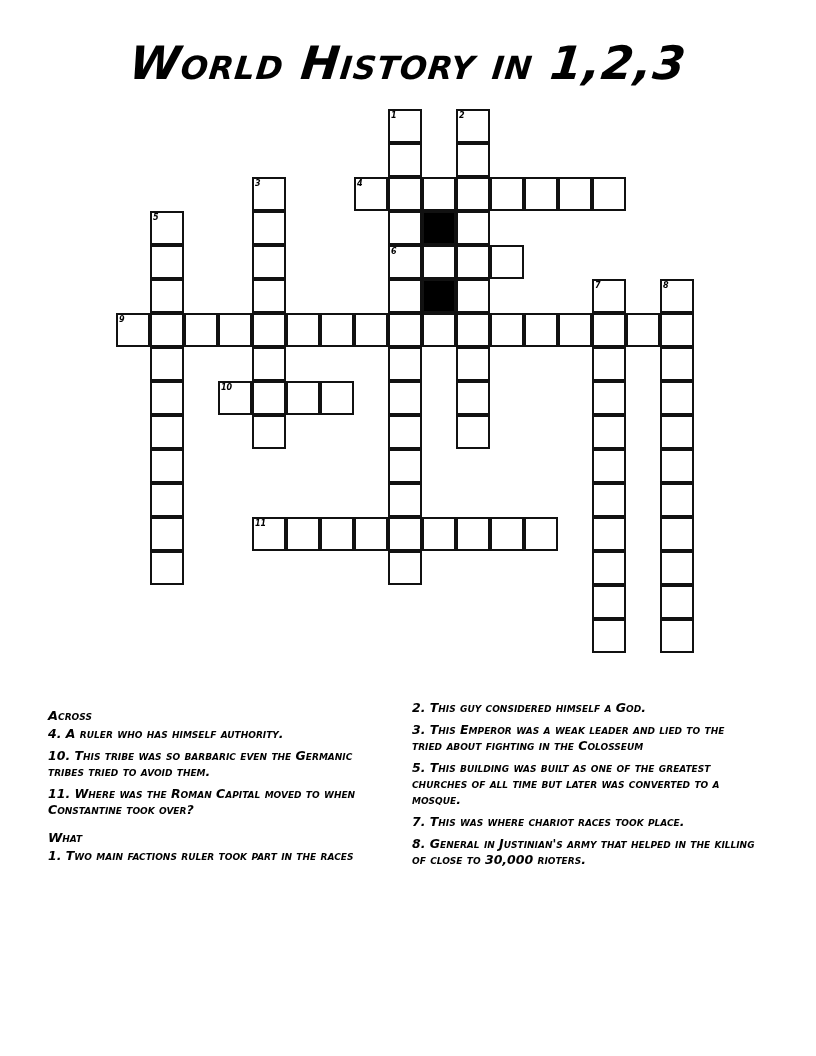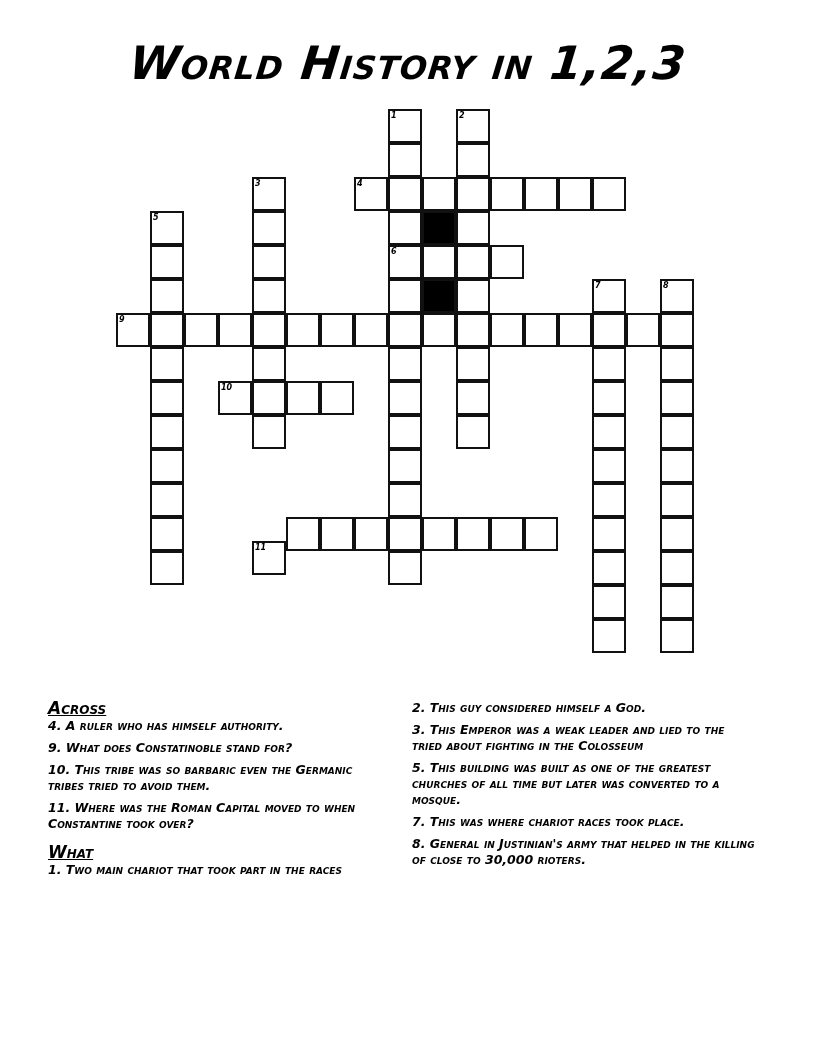--- a/index.html
+++ b/index.html
@@ -5,21 +5,21 @@
   html,body{margin:0;padding:0;background:#fff;}
   body{width:816px;height:1056px;position:relative;overflow:hidden;font-family:"DejaVu Sans",sans-serif;color:#000;}
   .title{position:absolute;left:0;top:36px;width:816px;text-align:center;font-family:"DejaVu Sans",sans-serif;font-weight:bold;font-style:italic;font-size:46px;letter-spacing:1px;font-variant:small-caps;transform:skewX(-6deg);}
   .grid{position:absolute;left:117px;top:110px;width:580px;height:512px;}
   .cell{position:absolute;width:34px;height:34px;box-sizing:border-box;border:2px solid #111;background:#fff;margin-left:-1px;margin-top:-1px;}
   .cell.block{background:#000;}
   .cell .num{position:absolute;left:1px;top:0px;font-size:8px;font-style:italic;font-weight:bold;line-height:9px;}
   .clues{position:absolute;top:700px;font-size:12.5px;font-style:italic;font-weight:bold;font-variant:small-caps;line-height:16px;}
   .clues.left{left:48px;width:330px;}
   .clues.right{left:412px;width:345px;}
-  .heading{text-decoration:underline;font-size:17px;margin:0 0 2px 0;}
+  .heading{font-size:13px;margin:8px 0 2px 0;}
   .clue{margin:0 0 6px 0;}
 </style>
 </head>
 <body>
 
 <div class="title">World History in 1,2,3</div>
 
 <div class="grid" id="grid">
     <div class="cell" style="left: 272px; top: 0px;">
       <span class="num">1</span>
@@ -121,42 +121,41 @@
     <div class="cell" style="left: 306px; top: 204px;"></div>
     <div class="cell" style="left: 374px; top: 204px;"></div>
     <div class="cell" style="left: 408px; top: 204px;"></div>
     <div class="cell" style="left: 442px; top: 204px;"></div>
     <div class="cell" style="left: 510px; top: 204px;"></div>
     <div class="cell" style="left: 102px; top: 272px;">
       <span class="num">10</span>
     </div>
     <div class="cell" style="left: 170px; top: 272px;"></div>
     <div class="cell" style="left: 204px; top: 272px;"></div>
-    <div class="cell" style="left: 136px; top: 432px; text-decoration: underline;">
+    <div class="cell" style="left: 136px; top: 408px; text-decoration: underline;">
       <span class="num">11</span>
     </div>
     <div class="cell" style="left: 170px; top: 408px;"></div>
     <div class="cell" style="left: 204px; top: 408px;"></div>
     <div class="cell" style="left: 238px; top: 408px;"></div>
     <div class="cell" style="left: 306px; top: 408px;"></div>
     <div class="cell" style="left: 340px; top: 408px;"></div>
     <div class="cell" style="left: 374px; top: 408px;"></div>
     <div class="cell" style="left: 408px; top: 408px;"></div>
     <div class="cell block" style="left: 306px; top: 102px;"></div>
     <div class="cell block" style="left: 306px; top: 170px;"></div>
   </div>
 
 <div class="clues left">
   <div class="heading">Across</div>
   <div class="clue"><span>4.</span> <span>A ruler who has himself authority.</span></div>
-  <div class="clue"><span>9.</span> <span>What does Constatinoble stand for?</span></div>
   <div class="clue"><span>10.</span> <span>This tribe was so barbaric even the Germanic tribes tried to avoid them.</span></div>
   <div class="clue" style="margin-bottom:12px"><span>11.</span> <span>Where was the Roman Capital moved to when Constantine took over?</span></div>
   <div class="heading">What</div>
-  <div class="clue"><span>1.</span> <span>Two main chariot that took part in the races</span></div>
+  <div class="clue"><span>1.</span> <span>Two main factions ruler took part in the races</span></div>
 </div>
 
 <div class="clues right">
   <div class="clue"><span>2.</span> <span>This guy considered himself a God.</span></div>
   <div class="clue"><span>3.</span> <span>This Emperor was a weak leader and lied to the tried about fighting in the Colosseum</span></div>
   <div class="clue"><span>5.</span> <span>This building was built as one of the greatest churches of all time but later was converted to a mosque.</span></div>
   <div class="clue"><span>7.</span> <span>This was where chariot races took place.</span></div>
   <div class="clue"><span>8.</span> <span>General in Justinian's army that helped in the killing of close to 30,000 rioters.</span></div>
 </div>
 

